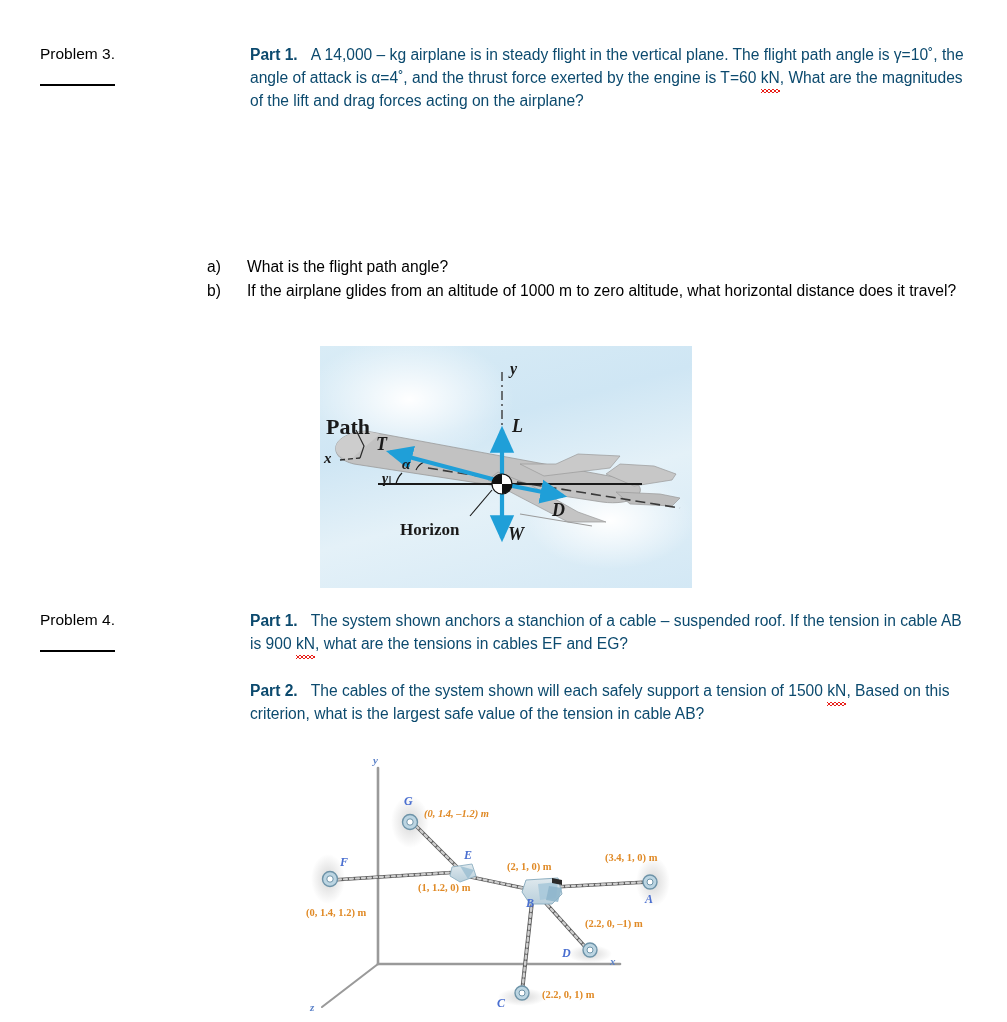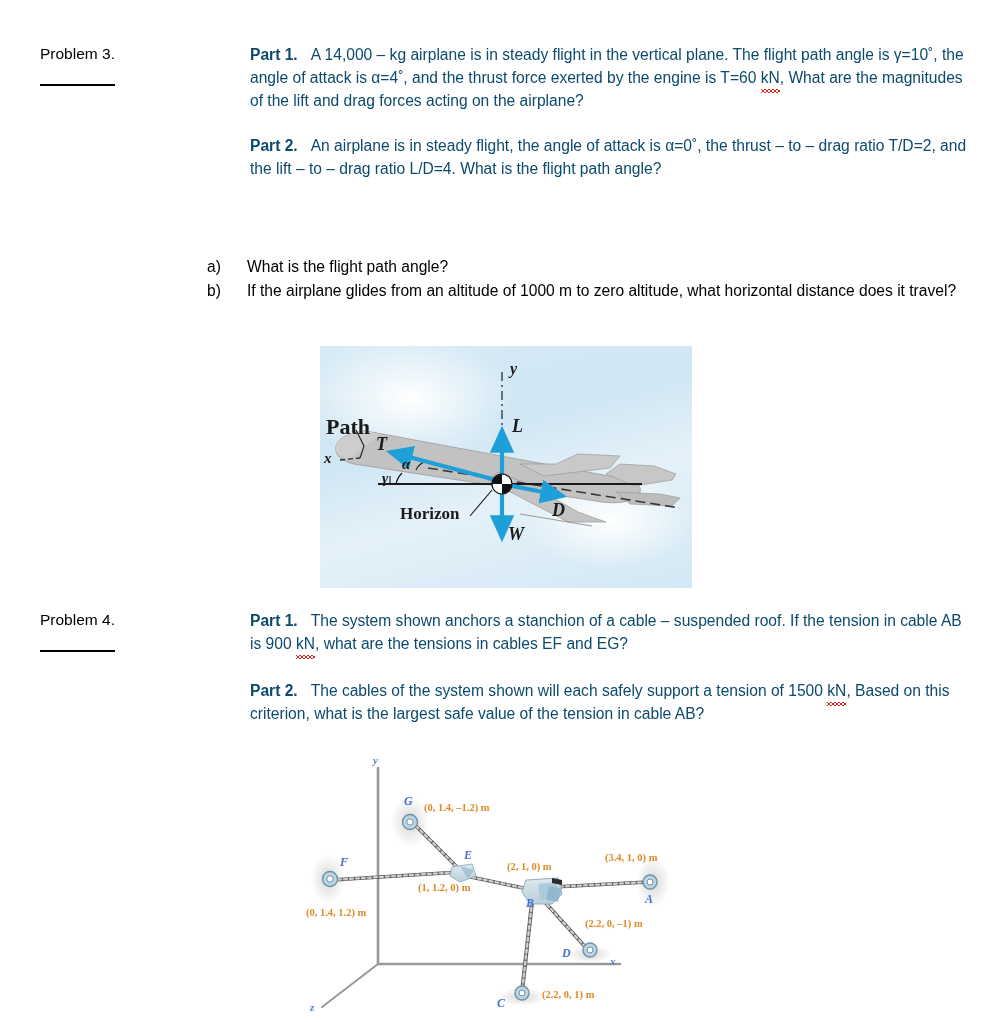--- a/index.html
+++ b/index.html
@@ -122,25 +122,20 @@
 
 <div class="body-col" style="top:44px;">
 
   <div class="para">
     <span class="bld">Part 1.</span>
     &nbsp;&nbsp;<span>A 14,000 – kg airplane is in steady flight in the vertical plane. The flight path</span>
     <span>angle is γ=10</span><span>˚, the angle of attack is α=4</span><span>˚, and the thrust force exerted by the engine is</span>
     <span>T=60 </span><span class="sq">kN</span><span>, What are the magnitudes of the lift and drag forces acting on the airplane?</span>
   </div>
 
-  <div class="para" style="margin-top:22px;">
-    <span class="bld">Part 2.</span>
-    &nbsp;&nbsp;<span>An airplane is in steady flight, the angle of attack is α=0</span><span>˚, the thrust – to – drag</span>
-    <span>ratio T/D=2, and the lift – to – drag ratio L/D=4. What is the flight path angle?</span>
-  </div>
 
 
 </div>
 
 <div class="ab-list" style="top:256px;">
   <div class="ab-row">
     <div class="ab-mark">a)</div>
     <div class="ab-txt">What is the flight path angle?</div>
   </div>
   <div class="ab-row">
@@ -212,21 +207,21 @@
 
   <span class="fig-lbl serif-b" style="left:6px; top:68px; font-size:22px;">Path</span>
   <span class="fig-lbl ital" style="left:4px; top:104px; font-size:15px;">x</span>
   <span class="fig-lbl ital" style="left:190px; top:14px; font-size:16px;">y</span>
   <span class="fig-lbl ital" style="left:56px; top:88px; font-size:18px;">T</span>
   <span class="fig-lbl ital" style="left:192px; top:70px; font-size:18px;">L</span>
   <span class="fig-lbl ital" style="left:232px; top:154px; font-size:18px;">D</span>
   <span class="fig-lbl ital" style="left:188px; top:178px; font-size:18px;">W</span>
   <span class="fig-lbl ital" style="left:82px; top:110px; font-size:15px;">α</span>
   <span class="fig-lbl ital" style="left:62px; top:124px; font-size:15px;">γ</span>
-  <span class="fig-lbl serif-b" style="left:80px; top:158px; font-size:17px;">Horizon</span>
+  <span class="fig-lbl serif-b" style="left:80px; top:174px; font-size:17px;">Horizon</span>
 </div>
 
 <div class="problem-label" style="left:40px; top:610px;">
   <span class="lbl-text">Problem 4.</span>
 </div>
 
 <div class="body-col" style="top:610px;">
   <div class="para">
     <span class="bld">Part 1.</span>
     &nbsp;&nbsp;<span>The system shown anchors a stanchion of a cable – suspended roof. If the</span>
@@ -328,20 +323,20 @@
   <span class="cab-lbl ax" style="left:10px; top:249px;">z</span>
 
   <span class="cab-lbl pt" style="left:104px; top:42px;">G</span>
   <span class="cab-lbl pt" style="left:40px; top:103px;">F</span>
   <span class="cab-lbl pt" style="left:164px; top:96px;">E</span>
   <span class="cab-lbl pt" style="left:226px; top:144px;">B</span>
   <span class="cab-lbl pt" style="left:345px; top:140px;">A</span>
   <span class="cab-lbl pt" style="left:262px; top:194px;">D</span>
   <span class="cab-lbl pt" style="left:197px; top:244px;">C</span>
 
-  <span class="cab-lbl coord" style="left:124px; top:50px;">(0, 1.4, –1.2) m</span>
+  <span class="cab-lbl coord" style="left:124px; top:56px;font-style:italic;">(0, 1.4, –1.2) m</span>
   <span class="cab-lbl coord" style="left:6px; top:155px;">(0, 1.4, 1.2) m</span>
   <span class="cab-lbl coord" style="left:118px; top:130px;">(1, 1.2, 0) m</span>
   <span class="cab-lbl coord" style="left:207px; top:109px;">(2, 1, 0) m</span>
   <span class="cab-lbl coord" style="left:305px; top:100px;">(3.4, 1, 0) m</span>
   <span class="cab-lbl coord" style="left:285px; top:166px;">(2.2, 0, –1) m</span>
   <span class="cab-lbl coord" style="left:242px; top:237px;">(2.2, 0, 1) m</span>
 </div>
 
 </body></html>

